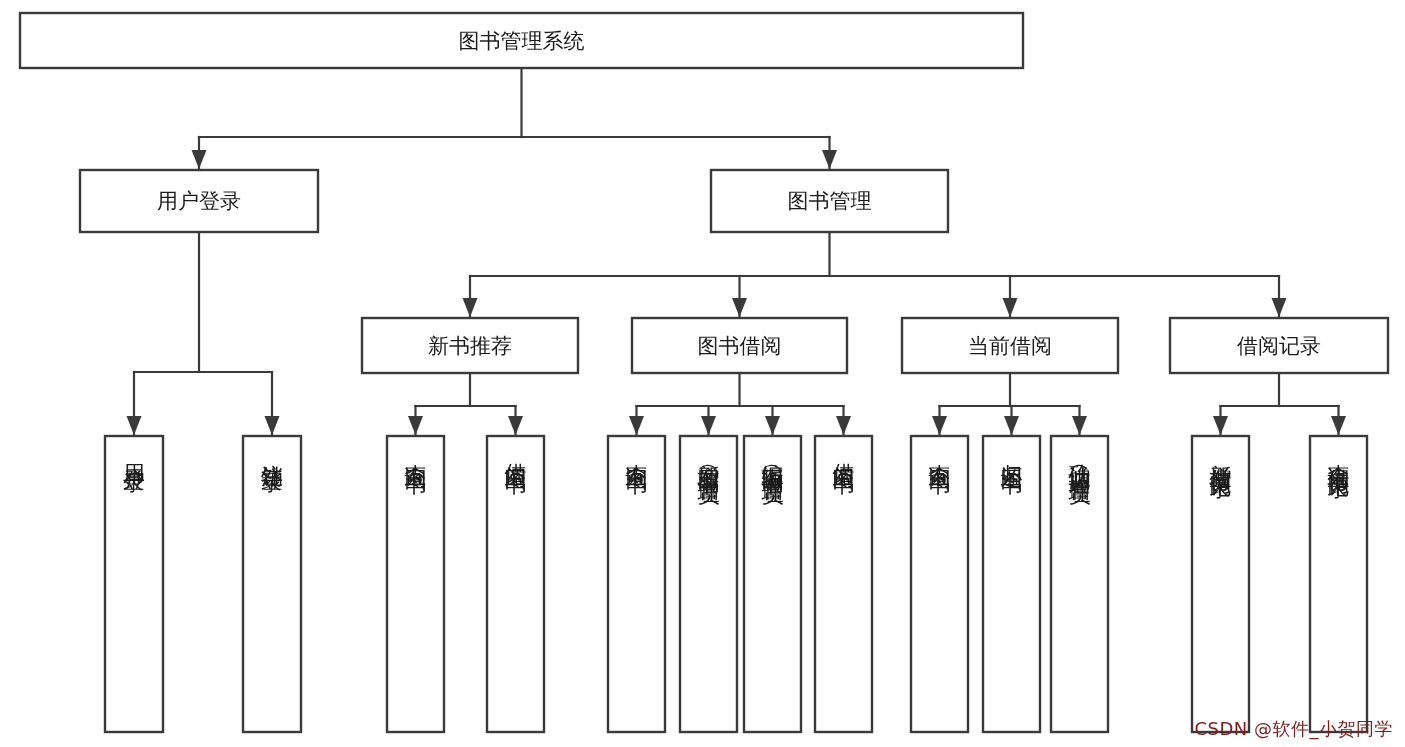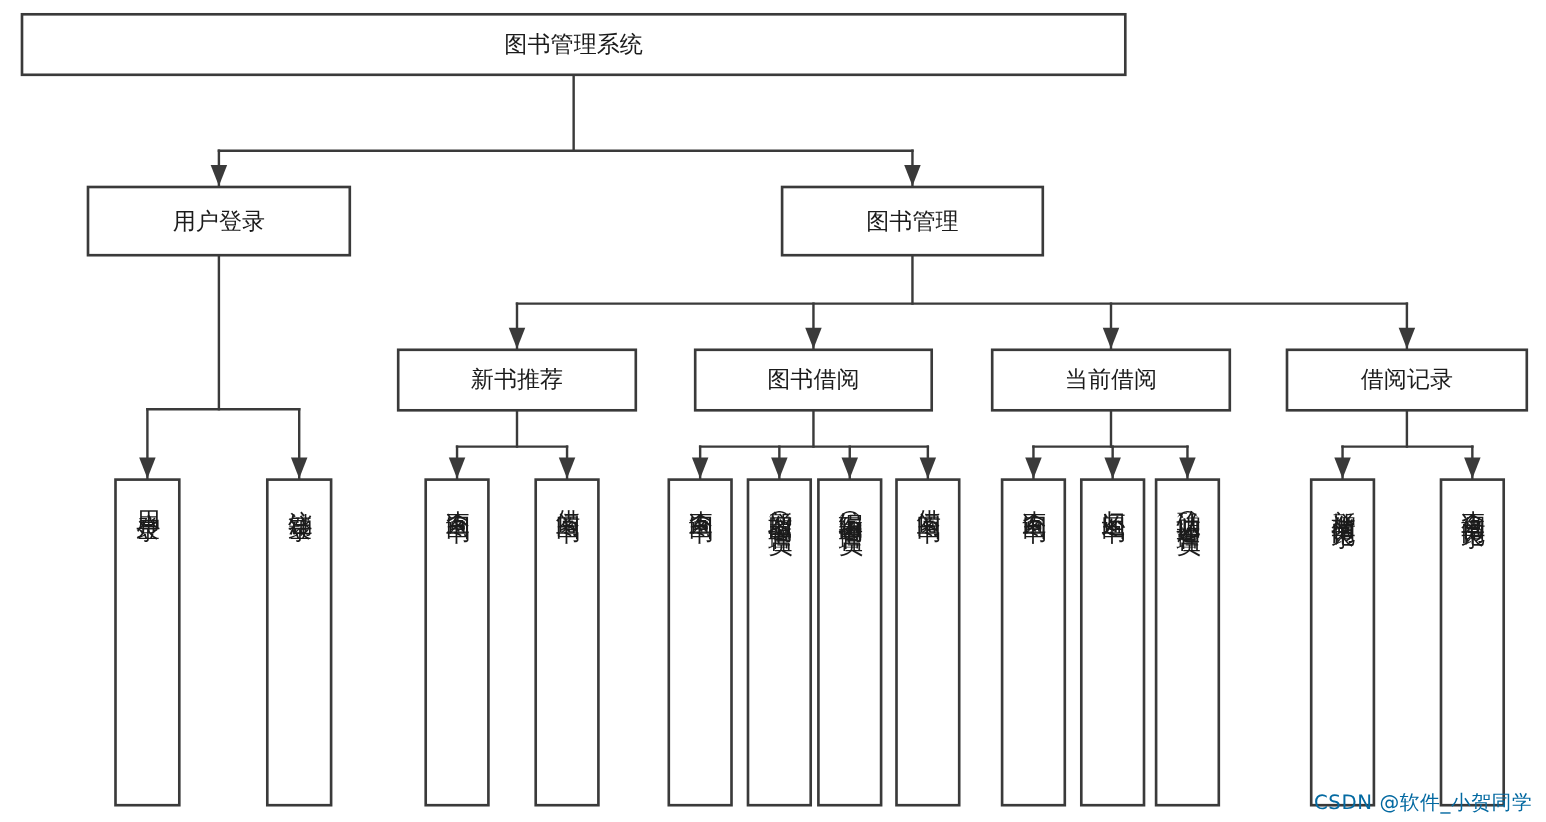--- a/index.html
+++ b/index.html
@@ -70,21 +70,21 @@
     letter-spacing: 3px;
     color: #1b1b1b;
     white-space: nowrap;
   }
   .watermark {
     position: absolute;
     right: 12px;
     bottom: 6px;
     font-family: "DejaVu Sans", "Liberation Sans", sans-serif;
     font-size: 18px;
-    color: #0369a1;
+    color: #7f1d1d;
     letter-spacing: 0.5px;
     white-space: nowrap;
   }
 </style>
 </head>
 <body>
 
 <div id="diagram-root">
   <svg class="flow" viewBox="0 0 1405 747">
     <g id="connectors">

